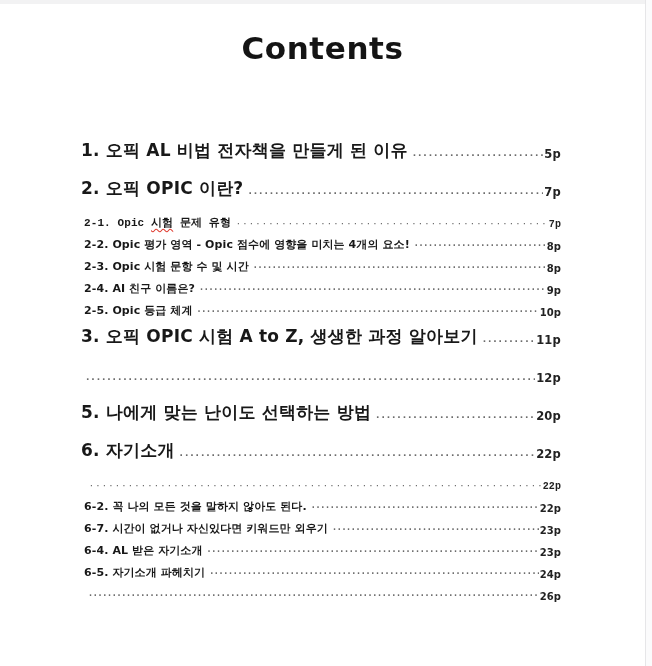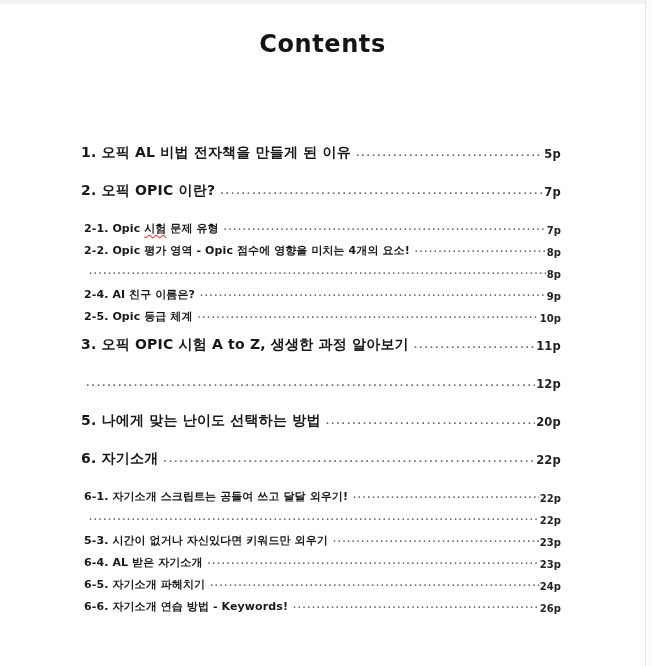--- a/index.html
+++ b/index.html
@@ -57,21 +57,21 @@
     background: #ffffff;
   }
 
   
   .doc-title {
     position: absolute;
     top: 26px;
     left: 0;
     width: 645px;
     text-align: center;
-    font-size: 24px;
+    font-size: 31px;
     font-weight: 700;
     letter-spacing: 0.6px;
     color: #141414;
     font-family: "DejaVu Sans", "Liberation Sans", sans-serif;
   }
 
   
   .toc {
     position: absolute;
     top: 132px;
@@ -112,21 +112,21 @@
   }
 
   
   .level-1 {
     font-size: 16.5px;
     font-weight: 600;
     letter-spacing: 0.2px;
     height: 26px;
     margin-bottom: 12px;
   }
-  .level-1 .entry-text { font-size: 14px; }
+  .level-1 .entry-text { font-size: 17px; }
   .level-1 .page-num {
     font-size: 11.5px;
     font-weight: 600;
     padding-bottom: 1px;
   }
   .level-1 .leader { top: -2px; }
 
   
   .level-2 {
     font-size: 11px;
@@ -143,21 +143,21 @@
     padding-bottom: 0px;
   }
   .level-2 .leader {
     font-size: 8px;
     letter-spacing: 1.7px;
     top: -2px;
   }
 
   
   .group-gap { margin-top: 0; }
-  .sub-block-start { margin-top: 18px; }
+  .sub-block-start { margin-top: 6px; font-family: Liberation Mono, monospace; }
 
   
   .spellcheck {
     text-decoration: underline wavy #e03b2f;
     text-decoration-skip-ink: none;
     text-underline-offset: 2px;
   }
 </style>
 </head>
 <body>
@@ -185,20 +185,21 @@
           <span class="entry-text"><span>2-1. Opic </span><span class="spellcheck">시험</span><span> 문제 유형</span></span>
           <span class="leader">··········································································································································································</span>
           <span class="page-num">7p</span>
         </div>
         <div class="toc-entry level-2">
           <span class="entry-text">2-2. Opic 평가 영역 - Opic 점수에 영향을 미치는 4개의 요소!</span>
           <span class="leader">··········································································································································································</span>
           <span class="page-num">8p</span>
         </div>
         <div class="toc-entry level-2">
+          <span class="entry-text">2-3. Opic 시험 문항 수 및 시간</span>
           <span class="leader">··········································································································································································</span>
           <span class="page-num">8p</span>
         </div>
         <div class="toc-entry level-2">
           <span class="entry-text">2-4. AI 친구 이름은?</span>
           <span class="leader">··········································································································································································</span>
           <span class="page-num">9p</span>
         </div>
         <div class="toc-entry level-2">
           <span class="entry-text">2-5. Opic 등급 체계</span>
@@ -218,45 +219,44 @@
           <span class="entry-text">5. 나에게 맞는 난이도 선택하는 방법</span>
           <span class="leader">··········································································································································································</span>
           <span class="page-num">20p</span>
         </div>
         <div class="toc-entry level-1 group-gap">
           <span class="entry-text">6. 자기소개</span>
           <span class="leader">··········································································································································································</span>
           <span class="page-num">22p</span>
         </div>
         <div class="toc-entry level-2 sub-block-start">
-          <span class="entry-text">6-1. 자기소개 스크립트는 공들여 쓰고 달달 외우기!</span>
           <span class="leader">··········································································································································································</span>
           <span class="page-num">22p</span>
         </div>
         <div class="toc-entry level-2">
+          <span class="entry-text">6-2. 꼭 나의 모든 것을 말하지 않아도 된다.</span>
           <span class="leader">··········································································································································································</span>
           <span class="page-num">22p</span>
         </div>
         <div class="toc-entry level-2">
-          <span class="entry-text">5-3. 시간이 없거나 자신있다면 키워드만 외우기</span>
+          <span class="entry-text">6-7. 시간이 없거나 자신있다면 키워드만 외우기</span>
           <span class="leader">··········································································································································································</span>
           <span class="page-num">23p</span>
         </div>
         <div class="toc-entry level-2">
           <span class="entry-text">6-4. AL 받은 자기소개</span>
           <span class="leader">··········································································································································································</span>
           <span class="page-num">23p</span>
         </div>
         <div class="toc-entry level-2">
           <span class="entry-text">6-5. 자기소개 파헤치기</span>
           <span class="leader">··········································································································································································</span>
           <span class="page-num">24p</span>
         </div>
         <div class="toc-entry level-2">
-          <span class="entry-text">6-6. 자기소개 연습 방법 - Keywords!</span>
           <span class="leader">··········································································································································································</span>
           <span class="page-num">26p</span>
         </div>
       </div>
 
   </div>
 
   <div class="page-right-edge"></div>
   <div class="page-right-gutter"></div>
 

